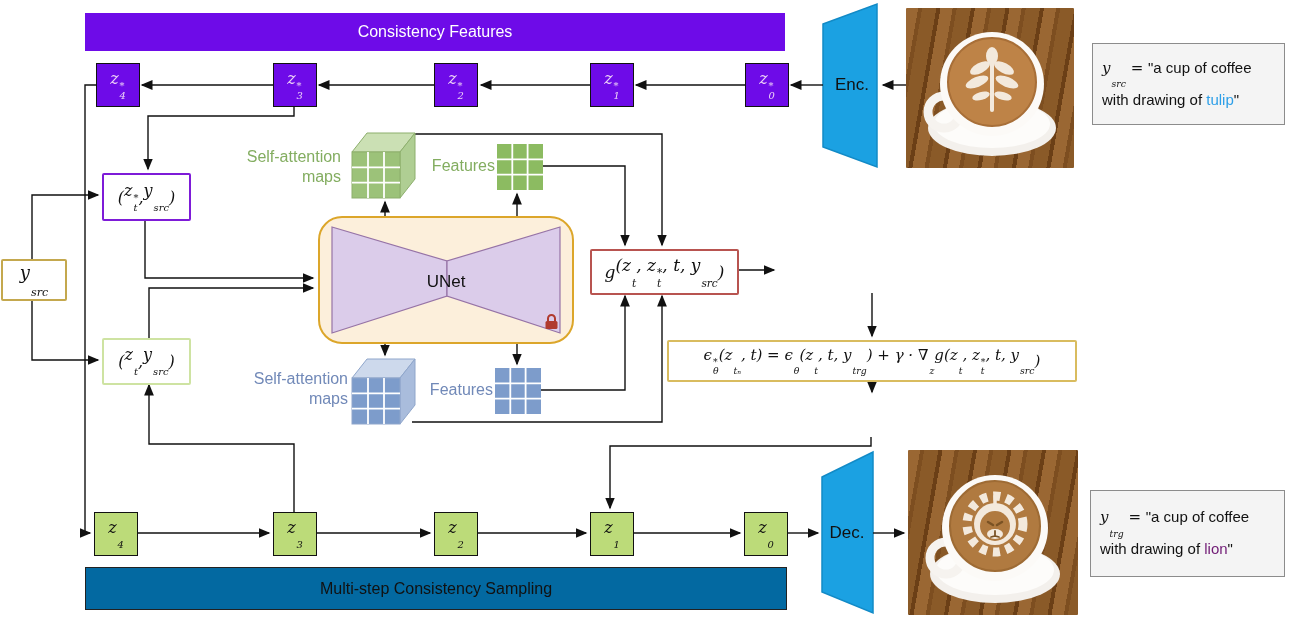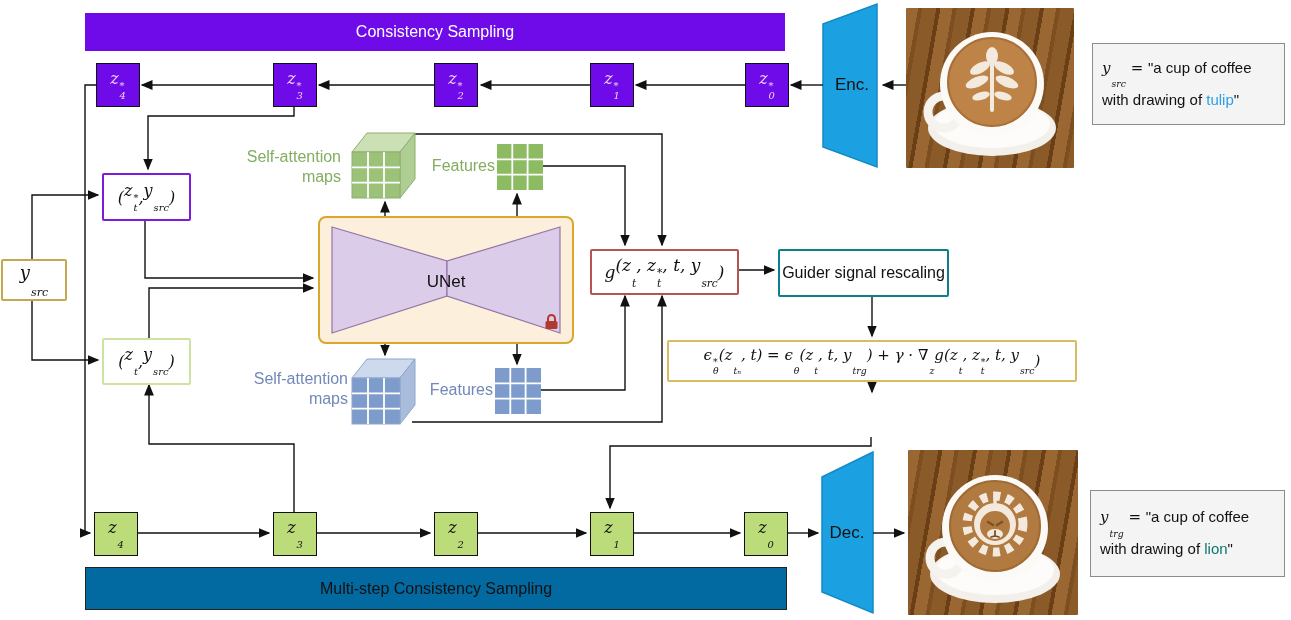--- a/index.html
+++ b/index.html
@@ -29,21 +29,21 @@
   .obox{background:#fff;display:flex;align-items:center;justify-content:center;border-radius:2px;}
   #pair-star{left:102px;top:173px;width:85px;height:44px;border:2.5px solid #7E1BD8;}
   #ysrc-box{left:1px;top:259px;width:62px;height:38px;border:2.5px solid #C4A84E;font-size:18px;}
   #pair-plain{left:102px;top:338px;width:85px;height:43px;border:2.5px solid #CEE3A2;}
   #gbox{left:590px;top:249px;width:145px;height:42px;border:2px solid #B85450;font-size:17px;}
   #rescale-box{left:778px;top:249px;width:167px;height:44px;border:2px solid #0F7E8C;font-size:16px;text-align:center;line-height:1.25;}
   #eq-box{left:667px;top:340px;width:406px;height:38px;border:2px solid #D9BC5F;font-size:15px;}
   #denoise-box{left:803px;top:396px;width:137px;height:41px;border:2.5px solid #D9BC5F;font-size:16px;}
 
   
-  #unet{left:318px;top:216px;width:252px;height:124px;background:#FCEFDB;border:2px solid #DCA62A;border-radius:8px;}
+  #unet{left:318px;top:216px;width:252px;height:124px;background:#FCEFDB;border:2px solid #DCA62A;border-radius:24px;}
   #unet-label{position:absolute;left:0;top:54px;width:100%;text-align:center;font-size:17px;color:#111;}
   #lock{position:absolute;right:13px;bottom:12px;}
 
   
   .greenlab{color:#83AD60;font-size:16px;text-align:right;line-height:1.28;}
   .bluelab{color:#7189B8;font-size:16px;text-align:right;line-height:1.28;}
   #energy-label{left:658px;top:186px;width:86px;text-align:center;color:#BE4A43;font-size:16.5px;line-height:1.2;}
 
   
   .traplab{font-size:17px;color:#111;text-align:center;}
@@ -113,21 +113,21 @@
       <path d="M136,533 L269,533" marker-end="url(#arr)"></path>
       <path d="M315,533 L430,533" marker-end="url(#arr)"></path>
       <path d="M477,533 L586,533" marker-end="url(#arr)"></path>
       <path d="M632,533 L740,533" marker-end="url(#arr)"></path>
       <path d="M786,533 L818,533" marker-end="url(#arr)"></path>
       <path d="M873,533 L904,533" marker-end="url(#arr)"></path>
     </g>
   </svg>
 
   <div class="abs banner" id="bar-inv">
-    <span>Consistency Sampling</span>
+    <span>Consistency Features</span>
   </div>
   <div class="abs banner" id="bar-samp">
     <span>Multi-step Consistency Sampling</span>
   </div>
 
   <div class="abs znode purple math" style="left:96px;top:63px;">
       <span><span>z</span><span class="supsub">
           <span class="sp">*</span>
           <span class="sb">4</span>
         </span></span>
@@ -279,23 +279,20 @@
       <span class="mvar"><span>, z</span><span class="supsub">
           <span class="sp">*</span>
           <span class="sb">t</span>
         </span></span>
       <span class="mvar"><span>, t, y</span><span class="supsub">
           <span class="sp">&nbsp;</span>
           <span class="sb">src</span>
         </span></span>
       <span class="mvar"><span>)</span></span>
     </div>
-  <div class="abs obox" id="rescale-box">
-    <span>Guider signal rescaling</span>
-  </div>
   <div class="abs obox math" id="eq-box">
       <span class="mvar"><span>ϵ</span><span class="supsub">
           <span class="sp">*</span>
           <span class="sb">θ</span>
         </span></span>
       <span class="mvar"><span>(z</span><span class="supsub">
           <span class="sp">&nbsp;</span>
           <span class="sb">tₙ</span>
         </span></span>
       <span class="mvar"><span>, t) = ϵ</span><span class="supsub">
@@ -369,16 +366,16 @@
   <div class="abs prompt" style="left:1092px;top:43px;width:193px;height:82px;">
     <span class="inner"><span class="mvar"><span>y</span><span class="supsub">
             <span class="sp">&nbsp;</span>
             <span class="sb">src</span>
           </span></span><span class="mvar"><span> = </span></span><span><span>"a cup of coffee with drawing of </span></span><span style="color: rgb(45, 159, 232);"><span>tulip</span></span><span><span>"</span></span></span>
   </div>
   <div class="abs prompt" style="left:1090px;top:490px;width:195px;height:87px;">
     <span class="inner"><span class="mvar"><span>y</span><span class="supsub">
             <span class="sp">&nbsp;</span>
             <span class="sb">trg</span>
-          </span></span><span class="mvar"><span> = </span></span><span><span>"a cup of coffee with drawing of </span></span><span style="color: #0f766e;"><span>lion</span></span><span><span>"</span></span></span>
+          </span></span><span class="mvar"><span> = </span></span><span><span>"a cup of coffee with drawing of </span></span><span style="color: #701a75;"><span>lion</span></span><span><span>"</span></span></span>
   </div>
 
 </div>
 
 </body></html>

